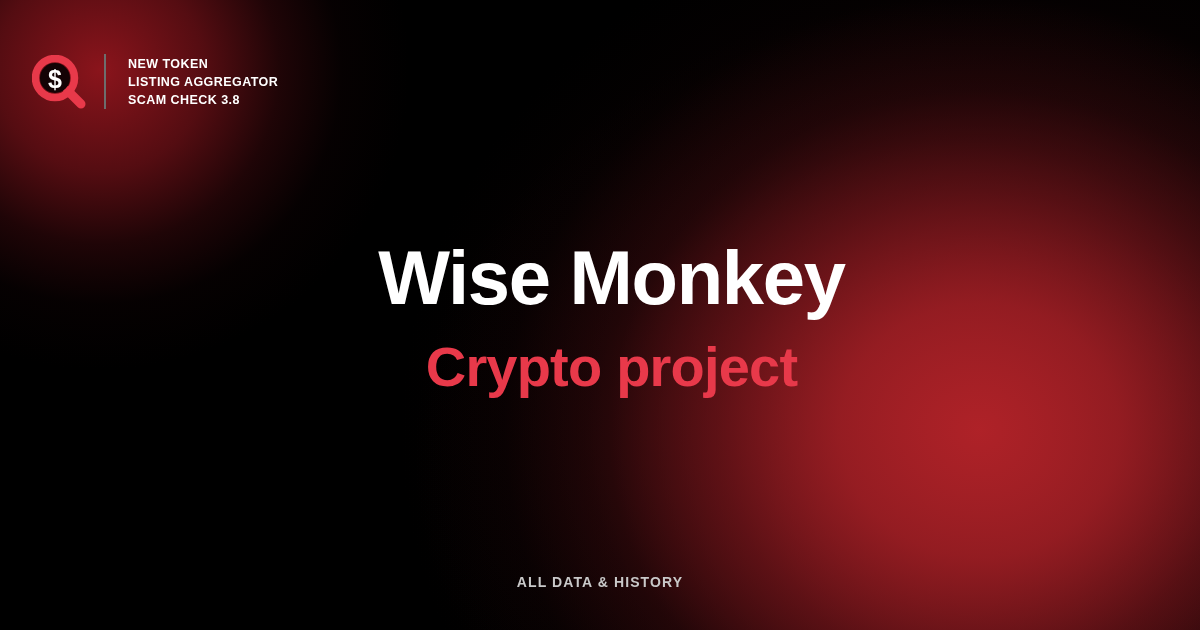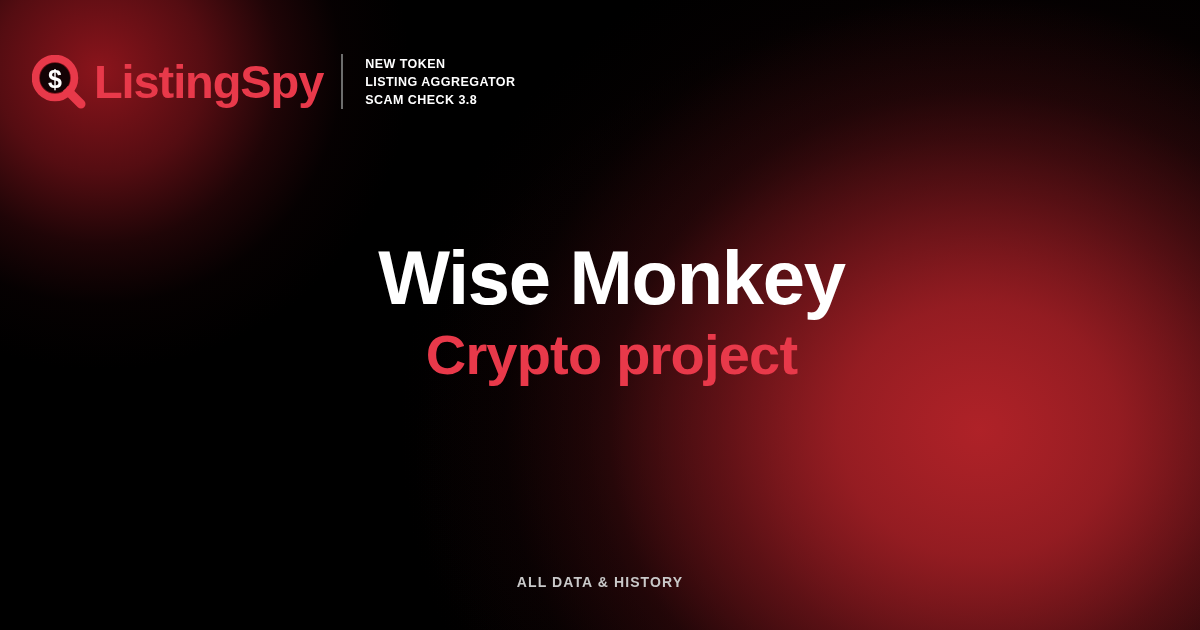--- a/index.html
+++ b/index.html
@@ -127,21 +127,21 @@
   .hero-title {
     font-size:76px;
     font-weight:bold;
     color:#ffffff;
     letter-spacing:-1.3px;
     line-height:1.05;
     white-space:nowrap;
   }
 
   .hero-subtitle {
-    margin-top:8px;
+    margin-top:20px;
     font-size:56px;
     font-weight:bold;
     color:#E8394A;
     letter-spacing:-0.8px;
     line-height:1.05;
     white-space:nowrap;
   }
 
   
   .footer {
@@ -176,21 +176,20 @@
       <svg class="mark" viewBox="0 0 54 54">
 
         <line x1="35.5" y1="35.5" x2="49" y2="49" stroke="#E8394A" stroke-width="9" stroke-linecap="round"></line>
 
         <circle cx="23" cy="23" r="19.5" fill="none" stroke="#E8394A" stroke-width="7.5"></circle>
 
         <circle cx="23" cy="23" r="15" fill="#140305"></circle>
 
         <text x="23" y="32.5" text-anchor="middle" font-family="Liberation Sans, sans-serif" font-size="25" font-weight="bold" fill="#ffffff">$</text>
       </svg>
-      <span class="wordmark">ListingSpy</span>
     </div>
 
     <div class="divider"></div>
 
     <div class="tagline">
       <span class="tagline-line">NEW TOKEN</span>
       <span class="tagline-line">LISTING AGGREGATOR</span>
       <span class="tagline-line">SCAM CHECK 3.8</span>
     </div>
   </div>

